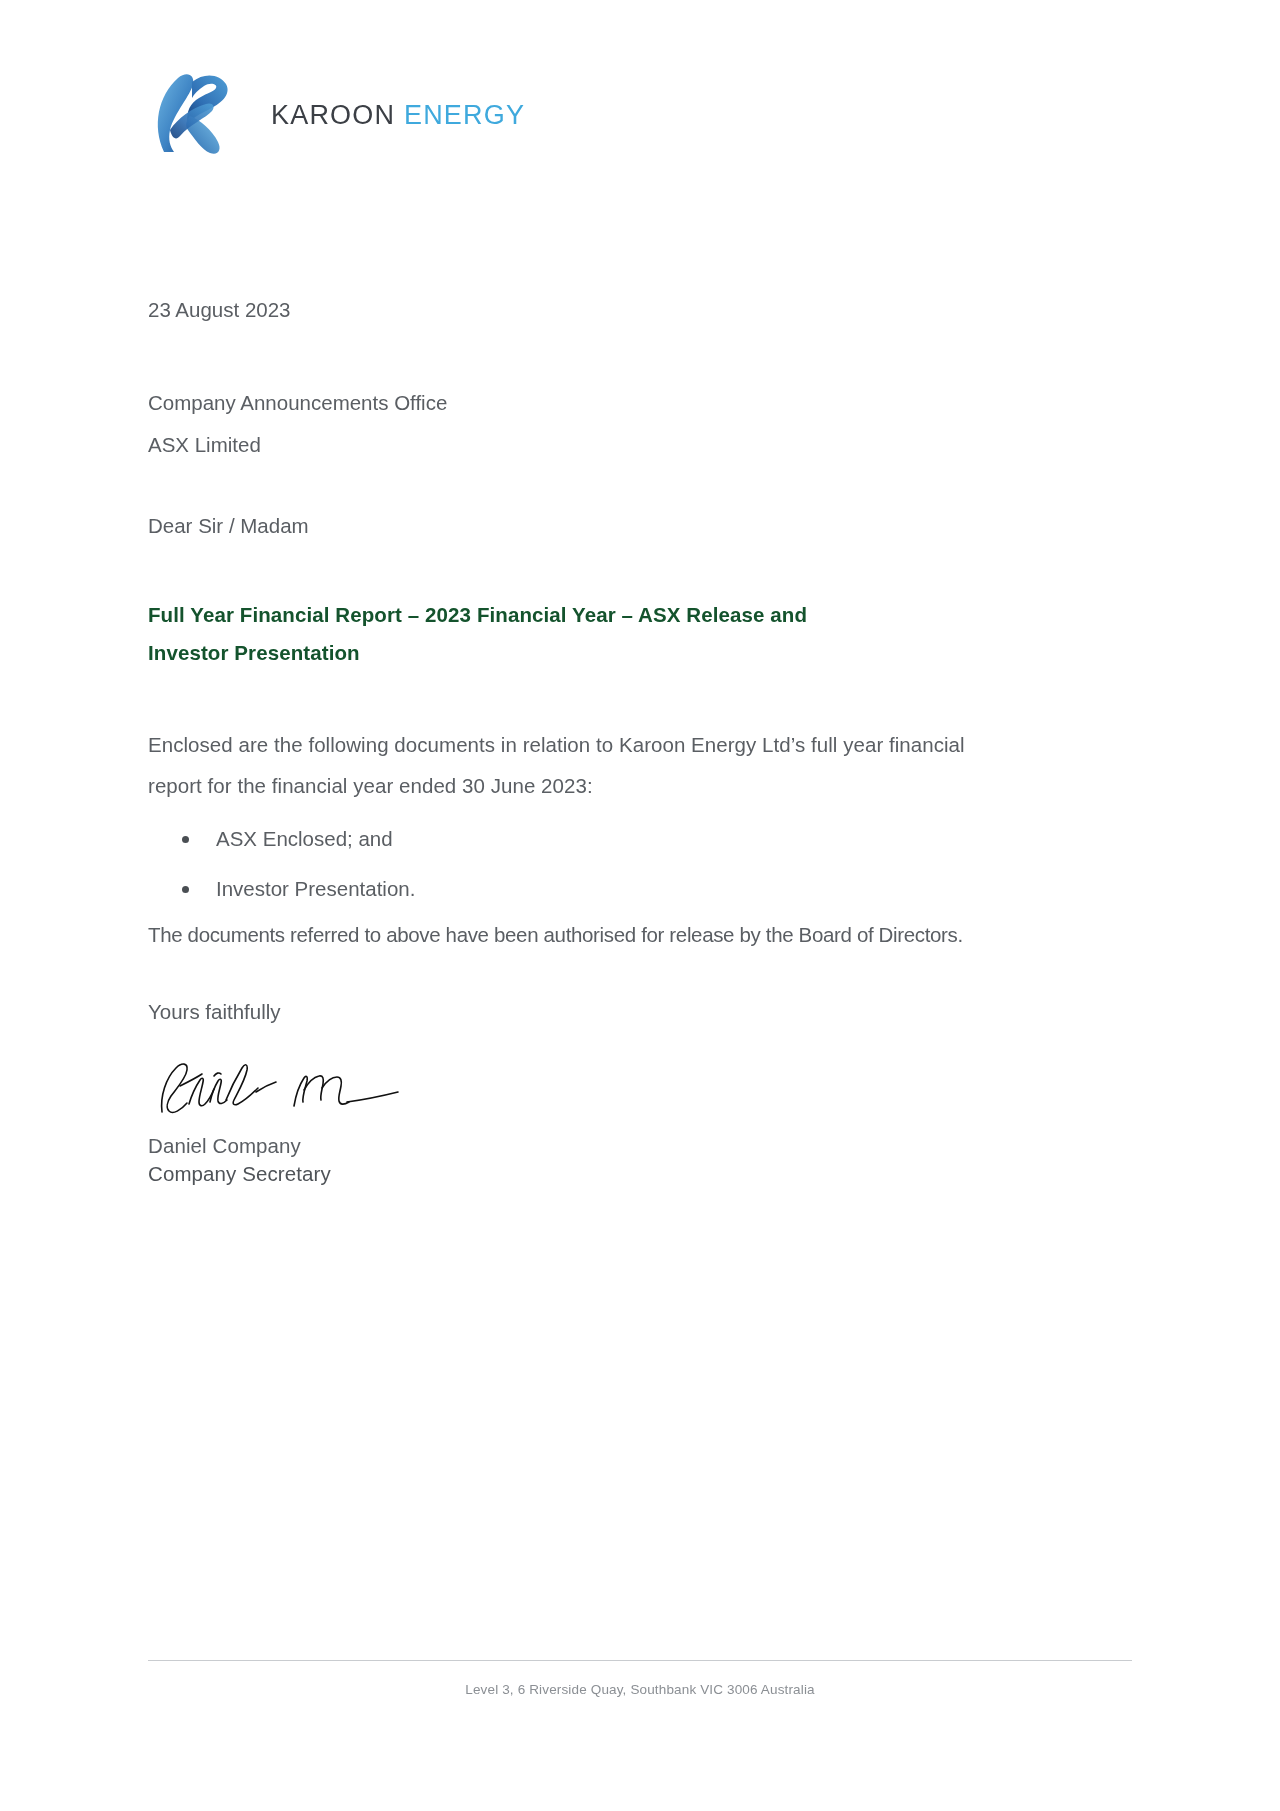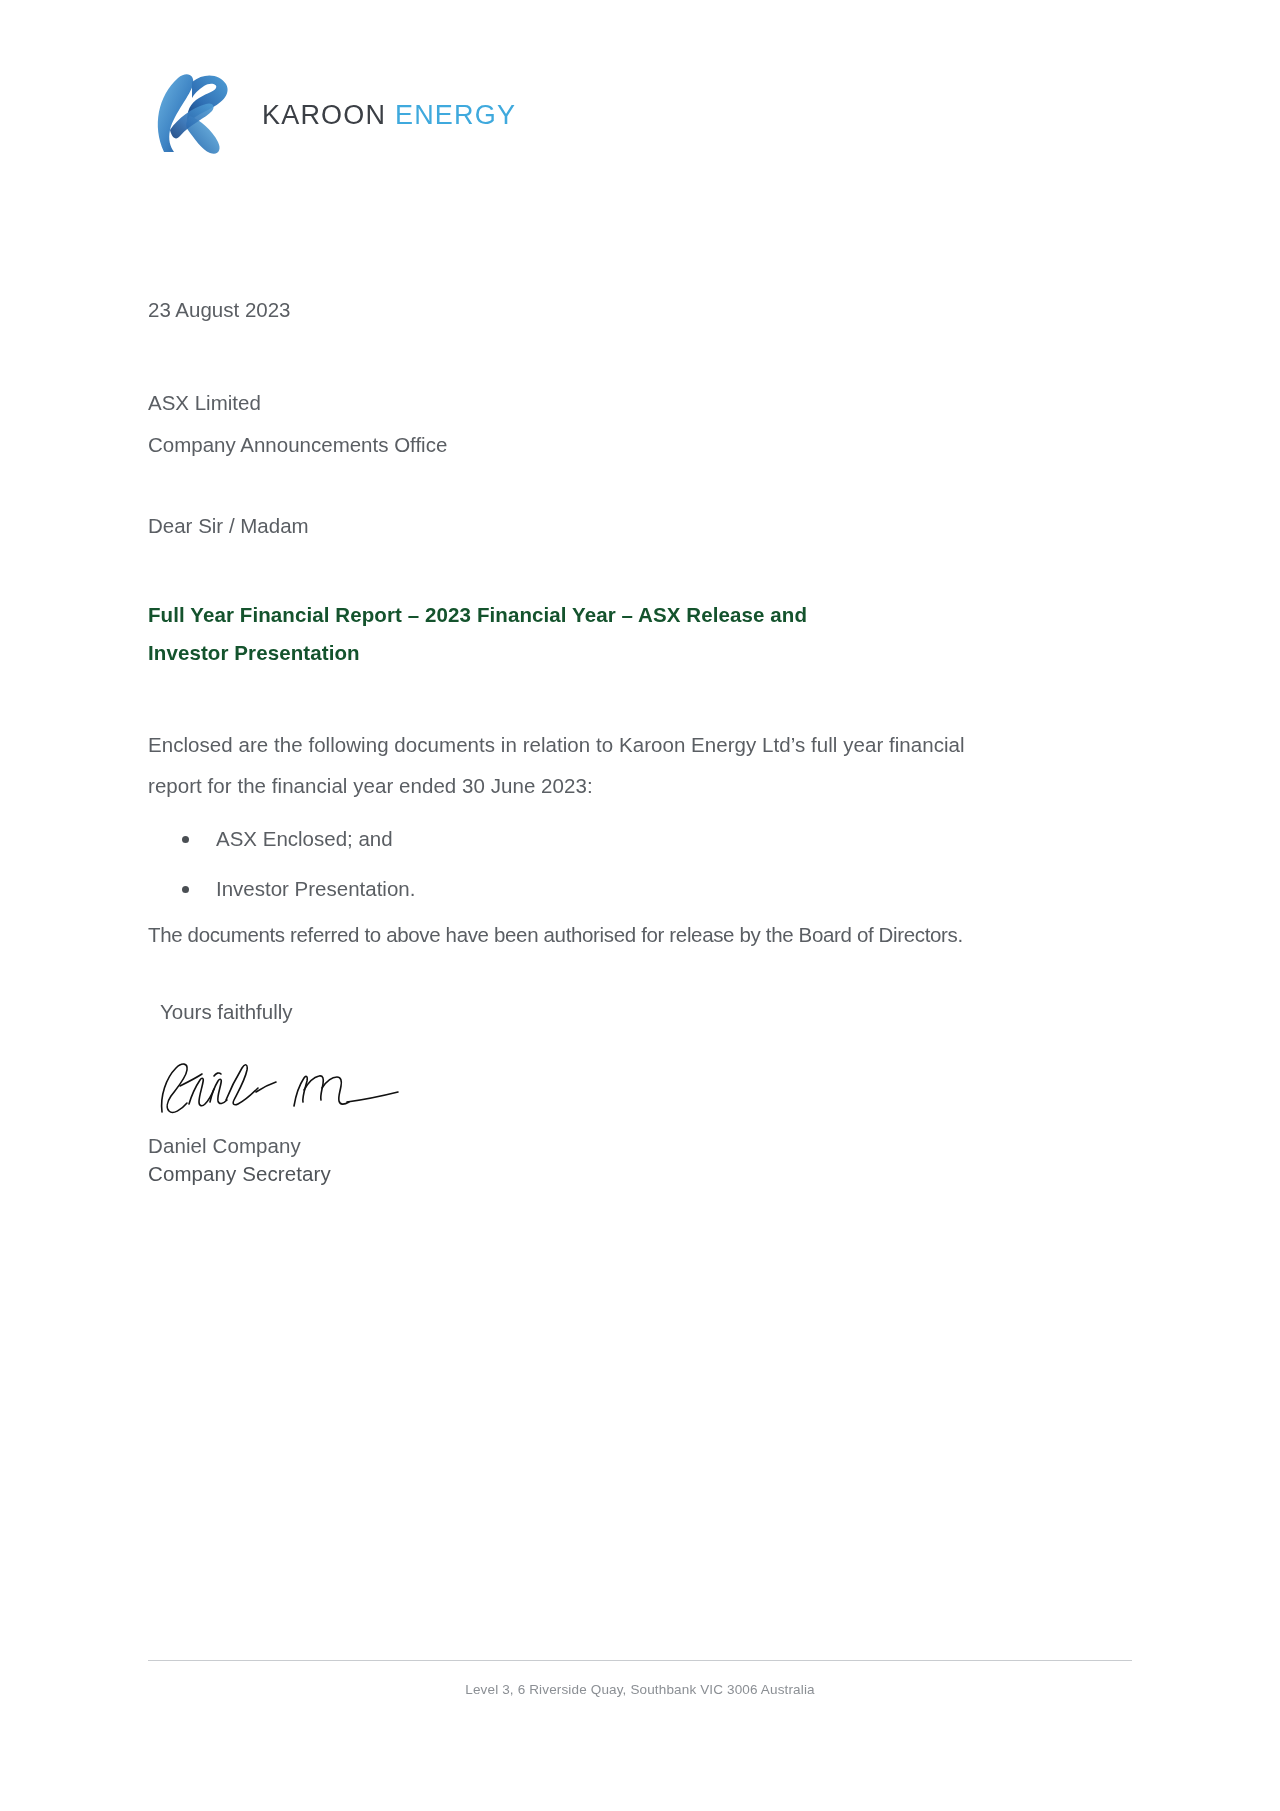--- a/index.html
+++ b/index.html
@@ -22,21 +22,21 @@
     background: #ffffff;
   }
 
   
   .letterhead {
     position: absolute;
     left: 148px;
     top: 68px;
     display: flex;
     align-items: center;
-    gap: 18px;
+    gap: 27px;
   }
   .logo-mark {
     width: 96px;
     height: 88px;
     display: block;
   }
   .wordmark {
     font-size: 27px;
     letter-spacing: 1.2px;
     font-weight: 400;
@@ -122,21 +122,21 @@
 
   
   .signoff {
     position: absolute;
     left: 148px;
     top: 1000px;
     font-size: 20.5px;
     color: #5a5e63;
   }
   .sig-salute {
-    margin: 0 0 22px 12px;
+    margin: 0 0 22px 0;
   }
   .sig-image {
     width: 262px;
     height: 72px;
     display: block;
     margin: 0 0 16px -4px;
   }
   .sig-name {
     margin: 0 0 4px 0;
     letter-spacing: .1px;
@@ -208,22 +208,22 @@
     <span class="wordmark">
       <span class="w-karoon">KAROON</span><span>&nbsp;</span><span class="w-energy">ENERGY</span>
     </span>
   </div>
 
   <div class="content">
 
     <p class="date-line">23 August 2023</p>
 
     <div class="addressee">
+      <div>Company Announcements Office</div>
       <div>ASX Limited</div>
-      <div>Company Announcements Office</div>
     </div>
 
     <p class="salutation">Dear Sir / Madam</p>
 
     <p class="subject">Full Year Financial Report – 2023 Financial Year – ASX Release and Investor Presentation</p>
 
     <p class="para">Enclosed are the following documents in relation to Karoon Energy Ltd’s full year financial report for the financial year ended 30 June 2023:</p>
 
     <ul class="bullets">
       <li>

